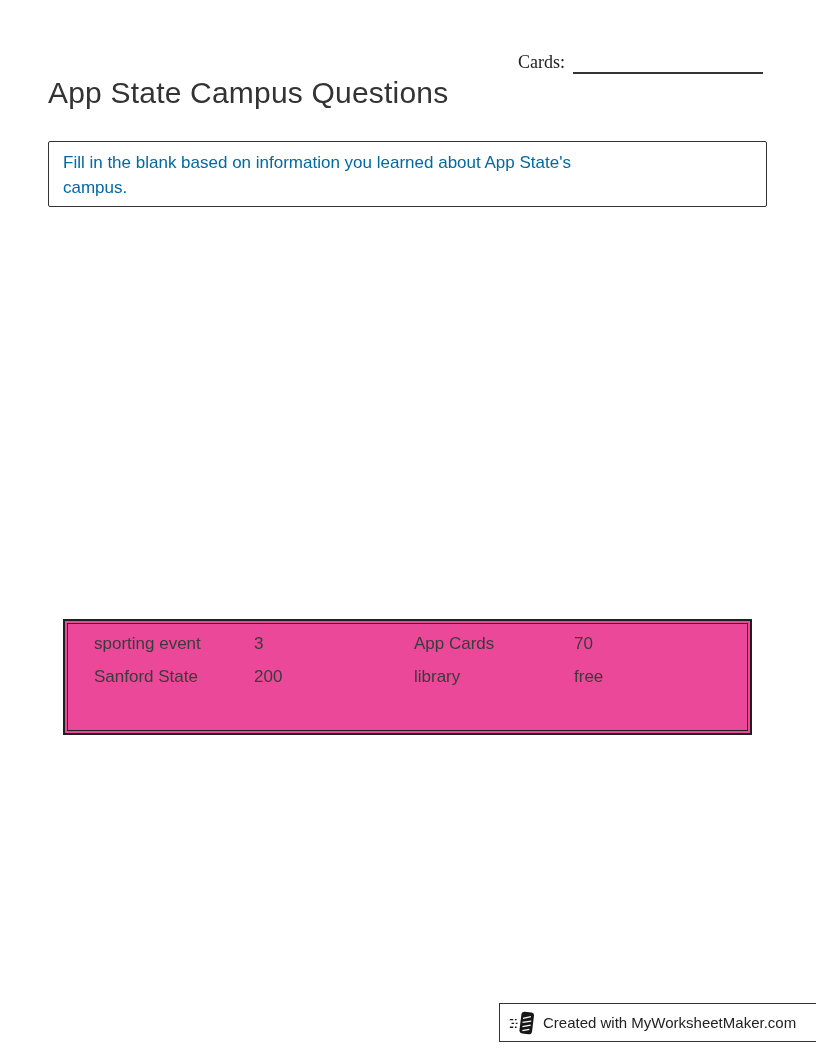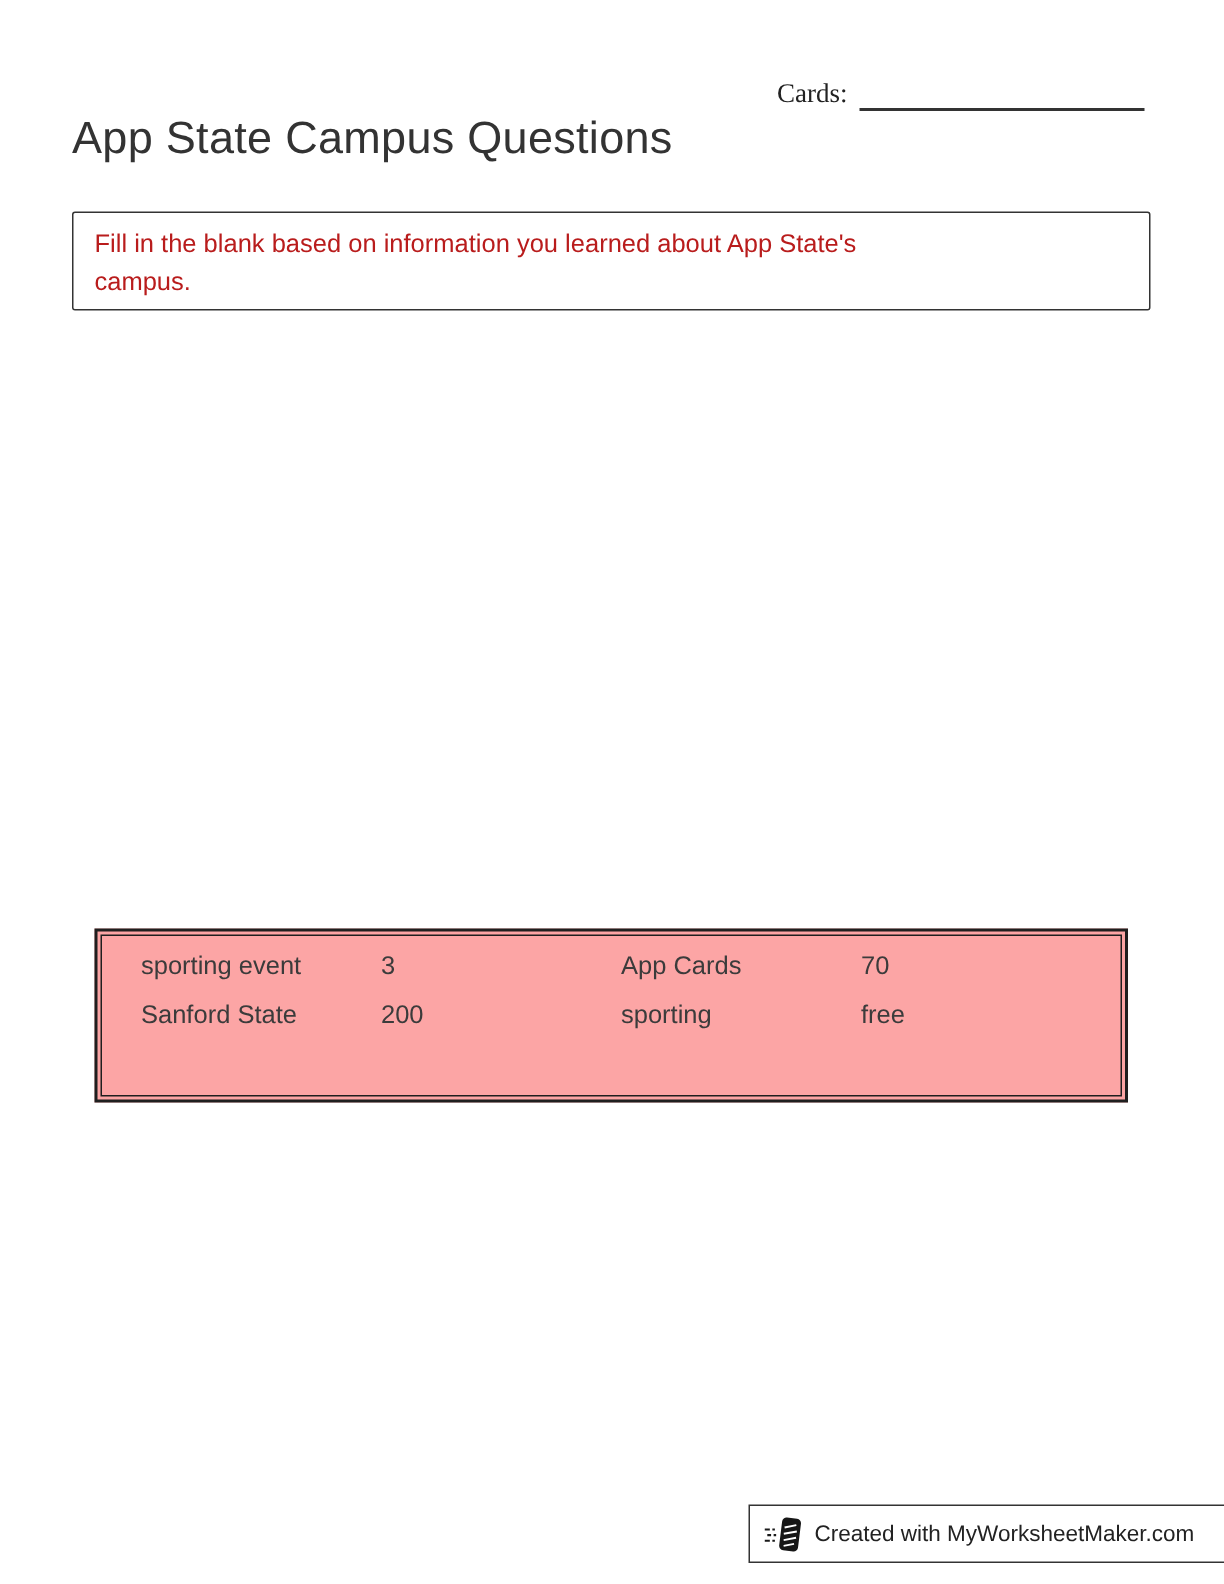--- a/index.html
+++ b/index.html
@@ -48,32 +48,32 @@
     top: 141px;
     width: 719px;
     height: 66px;
     border: 1.5px solid #333333;
     border-radius: 2px;
     padding: 9px 14px;
   }
   .instructions-text {
     font-size: 17px;
     line-height: 24.5px;
-    color: #b91c1c;
+    color: #0369a1;
     white-space: pre-line;
   }
   .word-bank {
     position: absolute;
     left: 63px;
     top: 619px;
     width: 689px;
     height: 116px;
     border: 2.5px solid #1f1f1f;
     padding: 2px;
-    background: #fca5a5;
+    background: #ec4899;
   }
   .word-bank-inner {
     width: 100%;
     height: 100%;
     border: 1.5px solid #1f1f1f;
     padding: 3px 0 3px 26px;
     display: grid;
     grid-template-columns: 160px 160px 160px 1fr;
     grid-auto-rows: 33.5px;
     align-items: center;
@@ -125,21 +125,21 @@
   </div>
 
   <div class="word-bank">
     <div class="word-bank-inner">
       <span class="word-bank-word">sporting event</span>
       <span class="word-bank-word">3</span>
       <span class="word-bank-word">App Cards</span>
       <span class="word-bank-word">70</span>
       <span class="word-bank-word">Sanford State</span>
       <span class="word-bank-word">200</span>
-      <span class="word-bank-word">sporting</span>
+      <span class="word-bank-word">library</span>
       <span class="word-bank-word">free</span>
     </div>
   </div>
 
   <div class="footer-credit-badge">
     <svg class="footer-credit-icon" viewBox="0 0 32 34" xmlns="http://www.w3.org/2000/svg">
 
       <line x1="1" y1="13" x2="9" y2="13" stroke="#1a1a1a" stroke-width="1.6" stroke-dasharray="4 2"></line>
       <line x1="3" y1="17.5" x2="10" y2="17.5" stroke="#1a1a1a" stroke-width="1.6" stroke-dasharray="3 2"></line>
       <line x1="1" y1="22" x2="9" y2="22" stroke="#1a1a1a" stroke-width="1.6" stroke-dasharray="4 2"></line>

